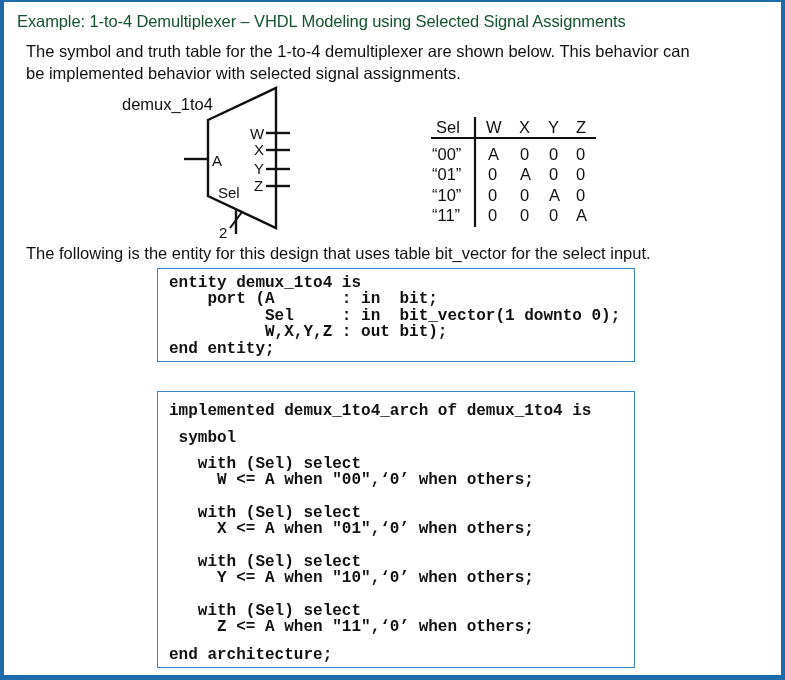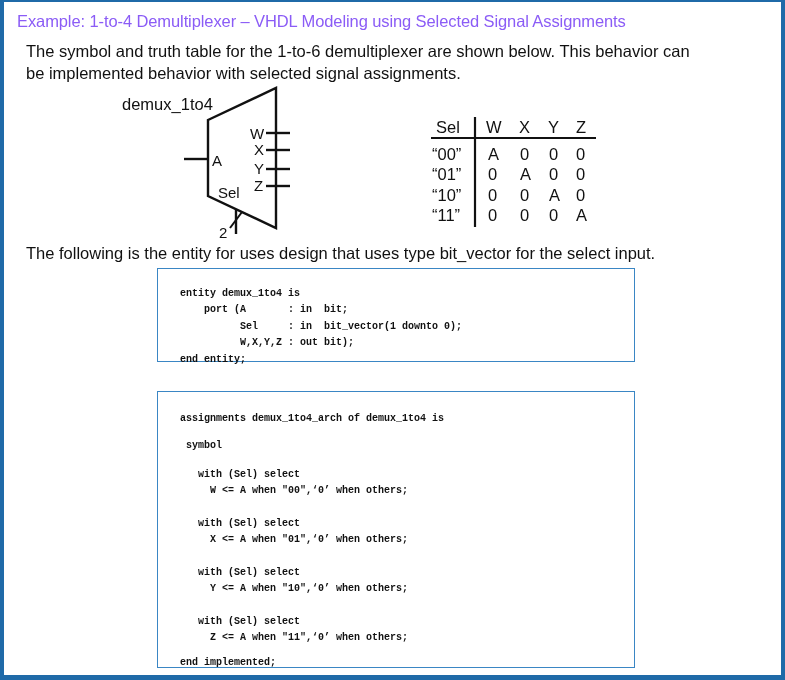--- a/index.html
+++ b/index.html
@@ -7,47 +7,47 @@
   .frame {
     position: absolute; left: 0; top: 0; width: 785px; height: 680px;
     box-sizing: border-box;
     border-left: 4px solid #1f6aa8; border-right: 4px solid #1f6aa8;
     border-bottom: 5px solid #1f6aa8; border-top: 2px solid #1f6aa8;
     background: #ffffff;
   }
   .title {
     position: absolute; left: 13px; top: 10px;
     font-family: "Liberation Sans", sans-serif; font-size: 16.5px;
-    color: #8b5cf6; white-space: nowrap; letter-spacing: -0.1px;
+    color: #14532d; white-space: nowrap; letter-spacing: -0.1px;
   }
   .para {
     position: absolute; font-family: "Liberation Sans", sans-serif;
     font-size: 16.5px; color: #111; white-space: nowrap; line-height: 22px;
   }
   .codebox {
     position: absolute; box-sizing: border-box;
     border: 1.5px solid #3a86c4; background: #fff;
   }
   .code {
     font-family: "Liberation Mono", monospace; font-weight: bold;
-    font-size: 10px; color: #111; white-space: pre; margin: 12px;
+    font-size: 16px; color: #111; white-space: pre; margin: 1px;
   }
   .diagram { position: absolute; left: 104px; top: 80px; width: 200px; height: 160px; }
   .diagram svg text { font-family: "Liberation Sans", sans-serif; fill: #111; }
   .truth { position: absolute; left: 410px; top: 105px; width: 200px; height: 125px; }
   .truth svg text { font-family: "Liberation Sans", sans-serif; fill: #111; font-size: 16.5px; }
 </style>
 </head>
 <body>
 
 <div class="frame">
 
   <div class="title">Example: 1-to-4 Demultiplexer – VHDL Modeling using Selected Signal Assignments</div>
 
-  <div class="para" style="left:22px; top:38px;">The symbol and truth table for the 1-to-6 demultiplexer are shown below.  This behavior can</div>
+  <div class="para" style="left:22px; top:38px;">The symbol and truth table for the 1-to-4 demultiplexer are shown below.  This behavior can</div>
   <div class="para" style="left:22px; top:60px;">be implemented behavior with selected signal assignments.</div>
 
   <div class="diagram">
     <svg width="200" height="160" viewBox="0 0 200 160">
       <text x="14" y="28" font-size="16.5">demux_1to4</text>
 
       <polygon points="100,38 168,6 168,146 100,114" fill="none" stroke="#111" stroke-width="2.4"></polygon>
 
       <line x1="76" y1="77" x2="100" y2="77" stroke="#111" stroke-width="2.4"></line>
       <text x="104" y="84" font-size="15">A</text>
@@ -102,38 +102,38 @@
       <g>
         <text x="18" y="114">“11”</text>
         <text x="74" y="114">0</text>
         <text x="106" y="114">0</text>
         <text x="135" y="114">0</text>
         <text x="162" y="114">A</text>
       </g>
     </svg>
   </div>
 
-  <div class="para" style="left:22px; top:240px;">The following is the entity for uses design that uses type bit_vector for the select input.</div>
+  <div class="para" style="left:22px; top:240px;">The following is the entity for this design that uses table bit_vector for the select input.</div>
 
   <div class="codebox" style="left:153px; top:266px; width:478px; height:94px; padding:5px 0 0 10px;">
     <pre class="code" style="line-height:16.4px;">entity demux_1to4 is
     port (A       : in  bit;
           Sel     : in  bit_vector(1 downto 0);
           W,X,Y,Z : out bit);
 end entity;</pre>
   </div>
 
 
   <div class="codebox" style="left:153px; top:389px; width:478px; height:277px; padding:0 0 0 10px;">
-    <pre class="code" style="position:absolute; left:10px; top:9px;">assignments demux_1to4_arch of demux_1to4 is</pre>
+    <pre class="code" style="position:absolute; left:10px; top:9px;">implemented demux_1to4_arch of demux_1to4 is</pre>
     <pre class="code" style="position:absolute; left:10px; top:36px;"> symbol</pre>
     <pre class="code" style="position:absolute; left:10px; top:63px; line-height:16.4px;">   with (Sel) select
      W &lt;= A when "00",‘0’ when others;</pre>
     <pre class="code" style="position:absolute; left:10px; top:112px; line-height:16.4px;">   with (Sel) select
      X &lt;= A when "01",‘0’ when others;</pre>
     <pre class="code" style="position:absolute; left:10px; top:161px; line-height:16.4px;">   with (Sel) select
      Y &lt;= A when "10",‘0’ when others;</pre>
     <pre class="code" style="position:absolute; left:10px; top:210px; line-height:16.4px;">   with (Sel) select
      Z &lt;= A when "11",‘0’ when others;</pre>
-    <pre class="code" style="position:absolute; left:10px; top:253px;">end implemented;</pre>
+    <pre class="code" style="position:absolute; left:10px; top:253px;">end architecture;</pre>
   </div>
 
 </div>
 
 </body></html>

